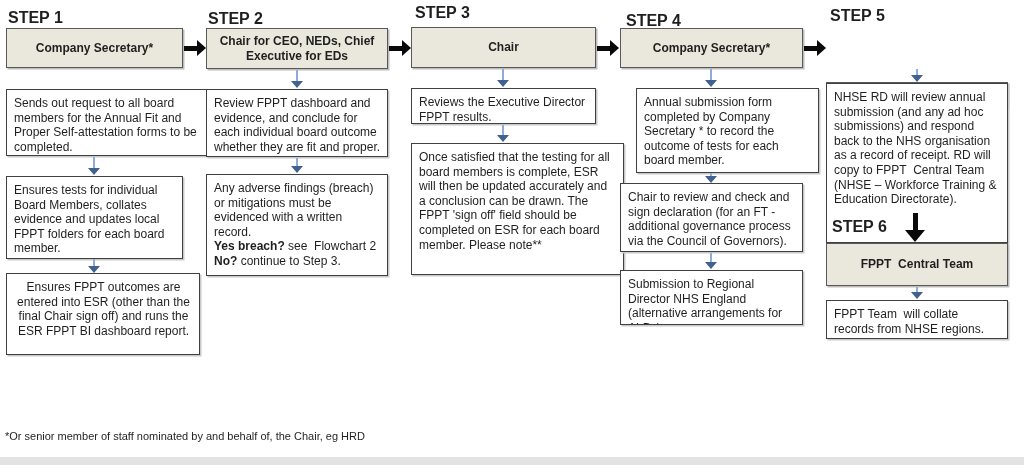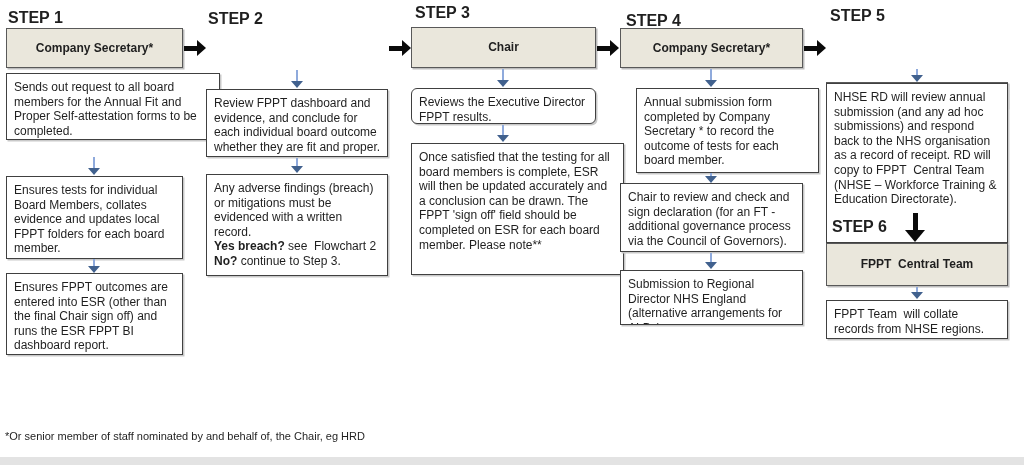--- a/index.html
+++ b/index.html
@@ -42,57 +42,58 @@
   .footnotes { position:absolute; left:5px; top:404px; font-size:11px; line-height:13.2px; white-space:pre; }
   .bottombar { position:absolute; left:0; top:457px; width:1024px; height:8px; background:#e3e3e3; }
 </style>
 </head>
 <body>
 
 <div class="canvas">
 
   <div class="step-label" style="left:8px; top:9px;">STEP 1</div>
   <div class="hdr" style="left:6px; top:28px; width:177px; height:40px;">Company Secretary*</div>
-  <div class="box" style="left:6px; top:73px;  width:214px; height:67px;">Sends out request to all board members for the Annual Fit and Proper Self-attestation forms to be completed.</div>
+  <div class="box" style="left:6px; top:89px;  width:214px; height:67px;">Sends out request to all board members for the Annual Fit and Proper Self-attestation forms to be completed.</div>
   <div class="box" style="left:6px; top:176px; width:177px; height:83px;">Ensures tests for individual Board Members, collates evidence and updates local FPPT folders for each board member.</div>
-  <div class="box" style="left:6px; top:273px; width:177px; height:82px;">Ensures FPPT outcomes are entered into ESR (other than the final Chair sign off) and runs the ESR FPPT BI dashboard report.</div>
+  <div class="box" style="left:6px; top:273px; width:194px; height:82px;text-align:center;">Ensures FPPT outcomes are entered into ESR (other than the final Chair sign off) and runs the ESR FPPT BI dashboard report.</div>
   <div class="varrow" style="left:86px; top:157px; height:18px;">
       <i class="shaft"></i>
       <i class="head"></i>
     </div>
   <div class="varrow" style="left:86px; top:259px; height:14px;">
       <i class="shaft"></i>
       <i class="head"></i>
     </div>
 
   <div class="harrow" style="left:184px; top:40px; width:22px;">
       <i class="shaft"></i>
       <i class="head"></i>
     </div>
 
   <div class="step-label" style="left:208px; top:10px;">STEP 2</div>
+  <div class="hdr" style="left:206px; top:28px; width:182px; height:41px;">Chair for CEO, NEDs, Chief Executive for EDs</div>
   <div class="box" style="left:206px; top:89px;  width:182px; height:68px;">Review FPPT dashboard and evidence, and conclude for each individual board outcome whether they are fit and proper.</div>
   <div class="box" style="left:206px; top:174px; width:182px; height:102px;"><span>Any adverse findings (breach) or mitigations must be evidenced with a written record.</span><br><b>Yes breach?</b><span> see  Flowchart 2</span><br><b>No?</b><span> continue to Step 3.</span></div>
   <div class="varrow" style="left:289px; top:70px;  height:18px;">
       <i class="shaft"></i>
       <i class="head"></i>
     </div>
   <div class="varrow" style="left:289px; top:158px; height:15px;">
       <i class="shaft"></i>
       <i class="head"></i>
     </div>
 
   <div class="harrow" style="left:389px; top:40px; width:22px;">
       <i class="shaft"></i>
       <i class="head"></i>
     </div>
 
   <div class="step-label" style="left:415px; top:4px;">STEP 3</div>
   <div class="hdr" style="left:411px; top:27px; width:185px; height:41px;">Chair</div>
-  <div class="box" style="left:411px; top:88px;  width:185px; height:36px;border-radius:6px;">Reviews the Executive Director FPPT results.</div>
+  <div class="box" style="left:411px; top:88px;  width:185px; height:36px;">Reviews the Executive Director FPPT results.</div>
   <div class="box" style="left:411px; top:143px; width:213px; height:132px;">Once satisfied that the testing for all board members is complete, ESR will then be updated accurately and a conclusion can be drawn. The FPPT 'sign off' field should be completed on ESR for each board member. Please note**</div>
   <div class="varrow" style="left:495px; top:69px;  height:18px;">
       <i class="shaft"></i>
       <i class="head"></i>
     </div>
   <div class="varrow" style="left:495px; top:125px; height:17px;">
       <i class="shaft"></i>
       <i class="head"></i>
     </div>
 

